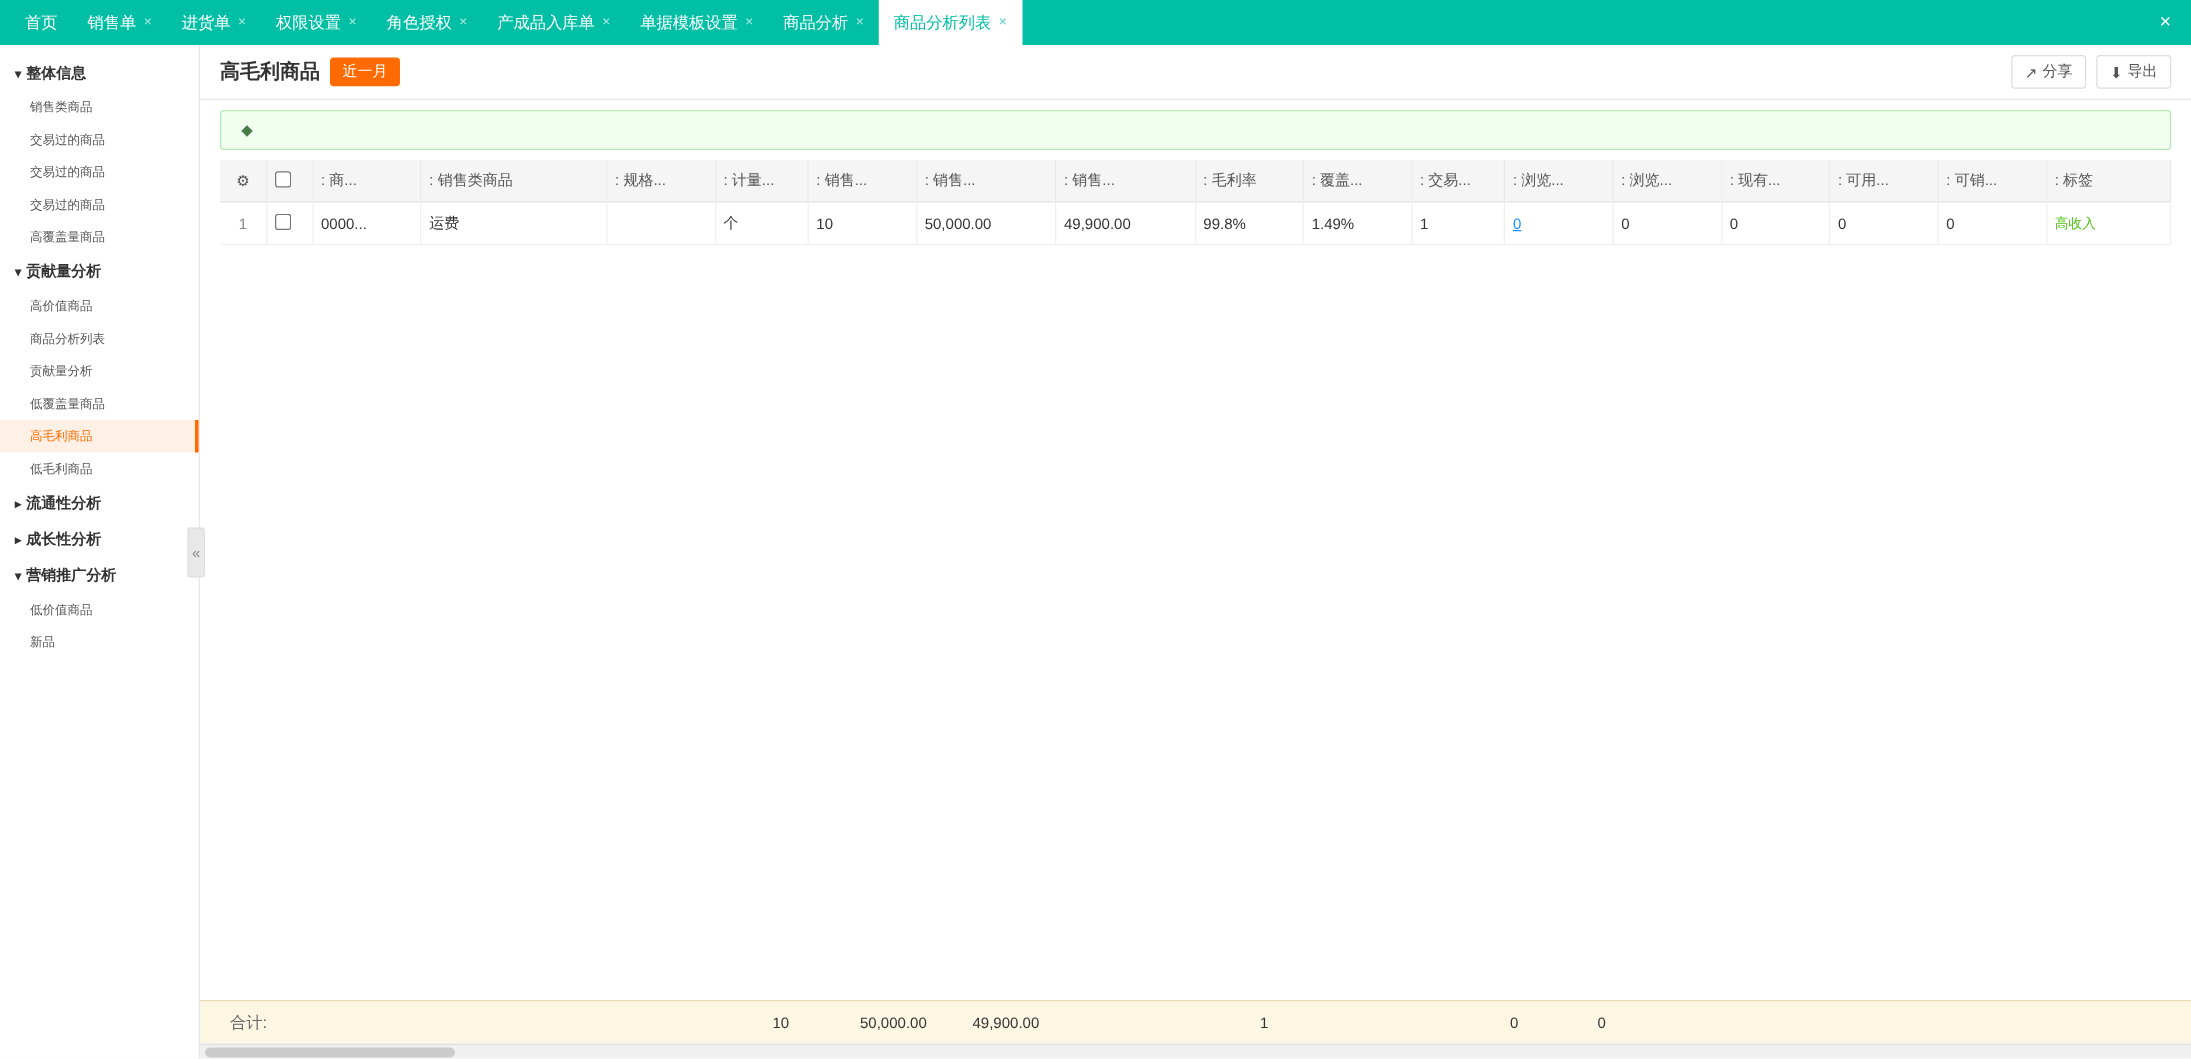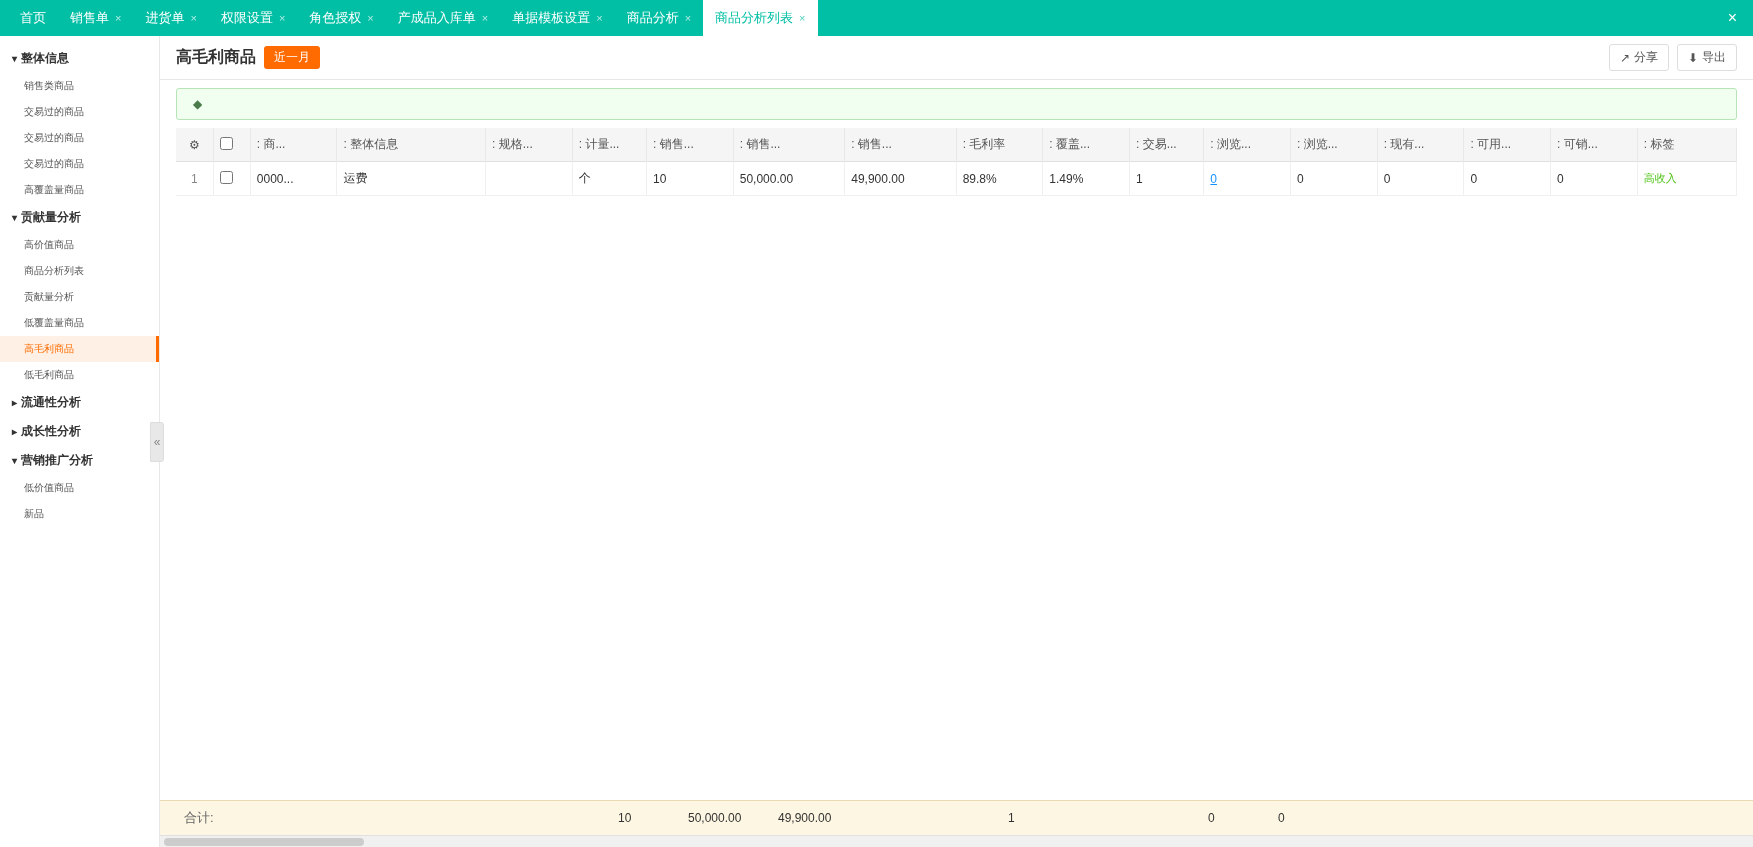--- a/index.html
+++ b/index.html
@@ -337,21 +337,21 @@
         <span>◆</span>
       </div>
 
       <div class="table-wrapper">
         <table>
           <thead id="table-head">
               <tr>
                 <th style="width: 30px;">⚙</th>
                 <th style="width: 30px;"><input type="checkbox" style=""></th>
                 <th style="width: 70px;"><span class="col-sort">: 商...</span></th>
-                <th style="width: 120px;"><span class="col-sort">: 整体信息</span></th>
+                <th style="width: 120px;"><span class="col-sort">: 销售类商品</span></th>
                 <th style="width: 70px;"><span class="col-sort">: 规格...</span></th>
                 <th style="width: 60px;"><span class="col-sort">: 计量...</span></th>
                 <th style="width: 70px;"><span class="col-sort">: 销售...</span></th>
                 <th style="width: 90px;"><span class="col-sort">: 销售...</span></th>
                 <th style="width: 90px;"><span class="col-sort">: 销售...</span></th>
                 <th style="width: 70px;"><span class="col-sort">: 毛利率</span></th>
                 <th style="width: 70px;"><span class="col-sort">: 覆盖...</span></th>
                 <th style="width: 60px;"><span class="col-sort">: 交易...</span></th>
                 <th style="width: 70px;"><span class="col-sort">: 浏览...</span></th>
                 <th style="width: 70px;"><span class="col-sort">: 浏览...</span></th>
@@ -365,21 +365,21 @@
               <tr>
                 <td>1</td>
                 <td><input type="checkbox" style=""></td>
                 <td>0000...</td>
                 <td>运费</td>
                 <td></td>
                 <td>个</td>
                 <td>10</td>
                 <td>50,000.00</td>
                 <td>49,900.00</td>
-                <td>89.8%</td>
+                <td>99.8%</td>
                 <td>1.49%</td>
                 <td>1</td>
                 <td><a href="#" style="color: rgb(24, 144, 255);">0</a></td>
                 <td>0</td>
                 <td>0</td>
                 <td>0</td>
                 <td>0</td>
                 <td class="tag-high">高收入</td>
               </tr>
             </tbody>

